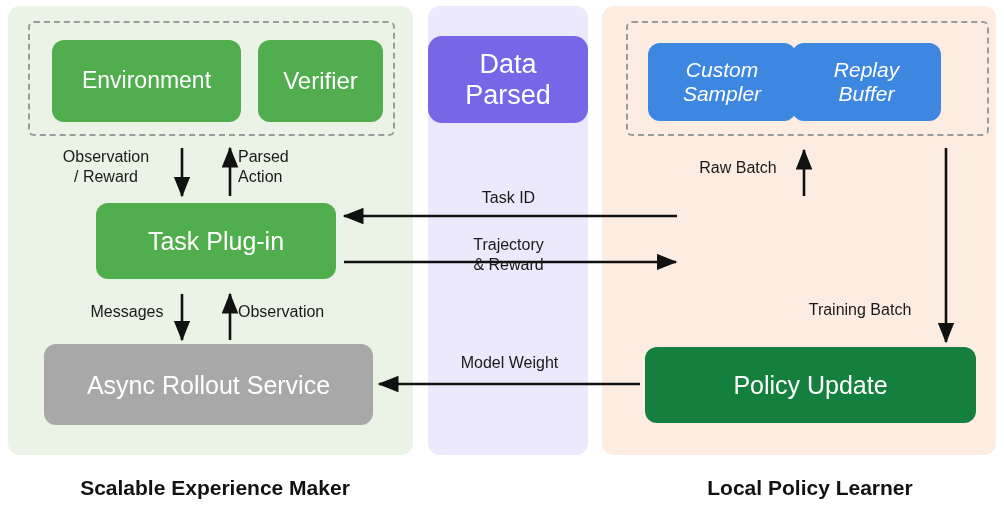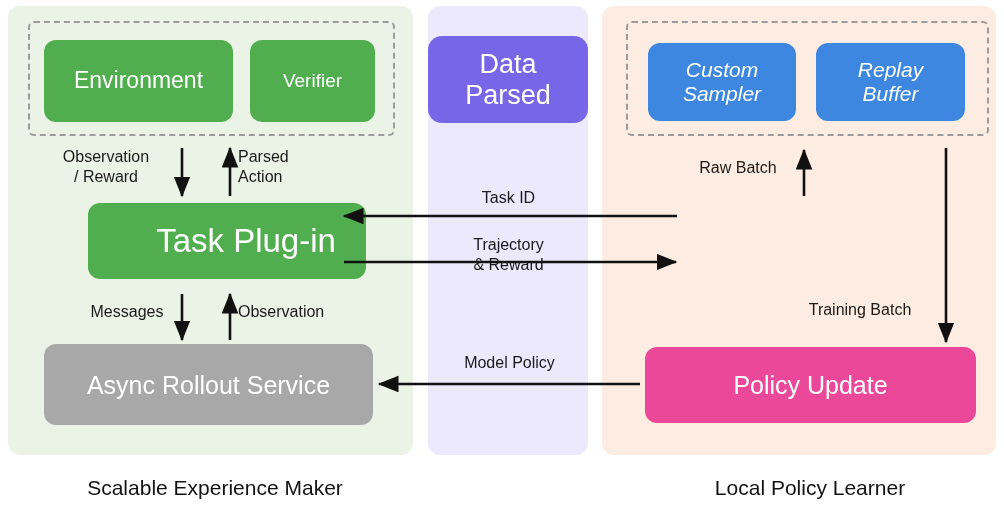--- a/index.html
+++ b/index.html
@@ -12,51 +12,51 @@
   .panel-mid{left:428px;top:6px;width:160px;height:449px;background:#ebe9fb;}
   .panel-right{left:602px;top:6px;width:394px;height:449px;background:#fcece1;}
 
   .dashed{position:absolute;border:2px dashed #9b9b9b;border-radius:6px;}
   .dashed-left{left:28px;top:21px;width:363px;height:111px;}
   .dashed-right{left:626px;top:21px;width:359px;height:111px;}
 
   .node{position:absolute;border-radius:12px;display:flex;align-items:center;
         justify-content:center;text-align:center;color:#ffffff;
         font-family:"Liberation Sans",sans-serif;line-height:1.12;}
-  .green{background:#51ae4e;}
+  .green{background:#51ae4e;margin-left:8px;}
   .grey{background:#a8a8a8;}
   .blue{background:#3d87e0;font-style:italic;}
   .purple{background:#7866e8;}
-  .orange{background:#ec4899;}
+  .orange{background:#15803d;}
 
   .n-env{left:44px;top:40px;width:189px;height:82px;font-size:23px;}
-  .n-ver{left:250px;top:40px;width:125px;height:82px;font-size:19px;}
-  .n-task{left:88px;top:203px;width:240px;height:76px;font-size:33px;padding-left:38px;}
+  .n-ver{left:250px;top:40px;width:125px;height:82px;font-size:24px;}
+  .n-task{left:88px;top:203px;width:240px;height:76px;font-size:25px;}
   .n-async{left:44px;top:344px;width:329px;height:81px;font-size:25px;}
   .n-dc{left:428px;top:36px;width:160px;height:87px;font-size:27px;border-radius:14px;}
   .n-cs{left:648px;top:43px;width:148px;height:78px;font-size:21px;}
-  .n-rb{left:816px;top:43px;width:149px;height:78px;font-size:21px;}
+  .n-rb{left:792px;top:43px;width:149px;height:78px;font-size:21px;}
   .n-rm{left:684px;top:205px;width:236px;height:72px;font-size:25px;}
   .n-pu{left:645px;top:347px;width:331px;height:76px;font-size:25px;}
 
   .lbl{position:absolute;color:#1a1a1a;font-size:16px;line-height:1.22;
        text-align:center;white-space:pre-line;
        font-family:"Liberation Sans",sans-serif;}
 
   .l-obs{left:36px;top:147px;width:140px;}
   .l-parsed{left:238px;top:147px;width:100px;text-align:left;}
   .l-msg{left:72px;top:302px;width:110px;}
   .l-comp{left:238px;top:302px;width:140px;text-align:left;}
   .l-taskid{left:436px;top:188px;width:145px;}
   .l-traj{left:430px;top:235px;width:157px;}
   .l-model{left:427px;top:353px;width:165px;}
   .l-raw{left:676px;top:158px;width:124px;text-align:center;}
   .l-train{left:780px;top:300px;width:160px;text-align:center;}
 
-  .caption{position:absolute;color:#121212;font-weight:normal;font-size:21px;
+  .caption{position:absolute;color:#121212;font-weight:bold;font-size:21px;
            text-align:center;font-family:"Liberation Sans",sans-serif;}
   .cap-left{left:40px;top:476px;width:350px;}
   .cap-right{left:640px;top:476px;width:340px;}
 
   svg.arrows{position:absolute;left:0;top:0;width:1004px;height:512px;
              pointer-events:none;}
 </style>
 </head>
 <body>
 
@@ -102,19 +102,19 @@
 
   <div class="lbl l-obs">Observation
 / Reward</div>
   <div class="lbl l-parsed">Parsed
 Action</div>
   <div class="lbl l-msg">Messages</div>
   <div class="lbl l-comp">Observation</div>
   <div class="lbl l-traj">Trajectory
 &amp; Reward</div>
   <div class="lbl l-taskid">Task ID</div>
-  <div class="lbl l-model">Model Policy</div>
+  <div class="lbl l-model">Model Weight</div>
   <div class="lbl l-raw">Raw Batch</div>
   <div class="lbl l-train">Training Batch</div>
 
   <div class="caption cap-left">Scalable Experience Maker</div>
   <div class="caption cap-right">Local Policy Learner</div>
 </div>
 
 </body></html>

